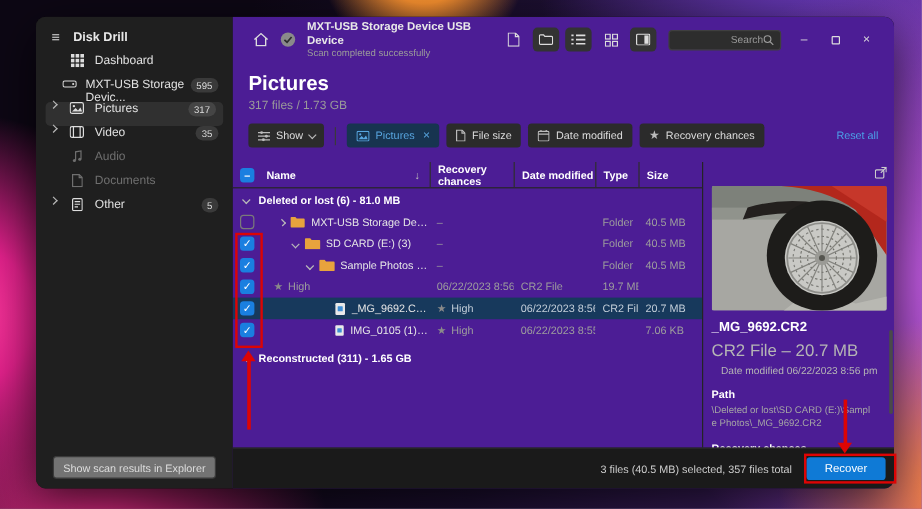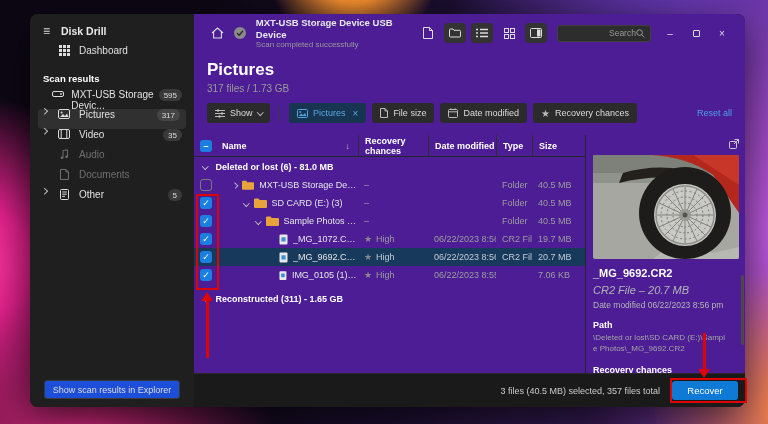--- a/index.html
+++ b/index.html
@@ -29,21 +29,21 @@
   .sb-item { display:flex; align-items:flex-start; height:20px; padding-left:12px; font-size:10px; color:#e0e0e0; position:relative; }
   .sb-item .chev-slot { width:14px; display:flex; align-items:center; }
   .sb-item .ic { width:16px; display:flex; align-items:center; justify-content:center; margin-right:7px; }
   .sb-item.dim { color:#6f6f6f; }
   .sb-item.sel { background:#303030; border-radius:4px; margin:0 8px; padding-left:4px; }
   .sb-section { font-size:9.5px; font-weight:bold; color:#fff; padding:8px 0 5px 13px; }
   .badge { margin-left:auto; margin-right:12px; background:#3a3a3a; color:#ddd; font-size:8px; padding:1.5px 5px; border-radius:8px; }
   .sb-item.sel .badge { margin-right:6px; background:#454545; }
   .sb-bottom-btn {
     position:absolute; bottom:8px; left:14px; right:14px; height:19px;
-    background:#1d4ed8; border:1px solid #3a3a3a; border-radius:3px; color:#ddd;
+    background:#737373; border:1px solid #3a3a3a; border-radius:3px; color:#ddd;
     font-size:9px; display:flex; align-items:center; justify-content:center; cursor:pointer;
   }
   .chev { display:inline-block; width:4.5px; height:4.5px; border-right:1.3px solid #b9b9b9; border-bottom:1.3px solid #b9b9b9; }
   .chev.right { transform:rotate(-45deg); }
   .chev.down  { transform:rotate(45deg); }
   
   .main { position:absolute; left:164px; top:0; right:0; bottom:0; background:#4c1d95; }
   .mheader { height:38px; display:flex; align-items:center; padding:0 10px 0 13px; }
   .hd-titles { margin-left:9px; }
   .hd-device { font-size:9.5px; font-weight:bold; line-height:1.25; }
@@ -82,22 +82,22 @@
   .trow.sel-row { background:#17395c; color:#e8e8e8; }
   .rec-cell, .date-cell, .type-cell, .size-cell { color:#9d9d9d; white-space:nowrap; overflow:hidden; }
   .trow.sel-row .rec-cell, .trow.sel-row .date-cell, .trow.sel-row .type-cell, .trow.sel-row .size-cell { color:#c2cdd8; }
   .star { color:#8a8a8a; font-size:9px; margin-right:4px; }
   .fname { color:#e6e6e6; font-size:9px; overflow:hidden; text-overflow:ellipsis; }
   
   .preview { position:absolute; top:121px; right:0; width:160px; bottom:34px; border-left:1px solid #242424; padding:4px 6px 0 7px; }
   .pv-expand { display:flex; justify-content:flex-end; color:#ccc; cursor:pointer; height:14px; }
   .pv-img { width:146px; height:104px; border-radius:2px; overflow:hidden; margin-top:2px; }
   .pv-name { font-size:11px; font-weight:bold; color:#fff; margin-top:8px; }
-  .pv-info { font-size:11px; color:#b5b5b5; margin-top:5px;font-style:italic; }
-  .pv-date { font-size:8.5px; color:#b5b5b5; margin-top:4px; }
+  .pv-info { font-size:14px; color:#b5b5b5; margin-top:5px; }
+  .pv-date { font-size:8.5px; color:#b5b5b5; margin-top:4px;text-align:center; }
   .pv-label { font-size:9px; font-weight:bold; color:#fff; margin-top:10px; }
   .pv-path { font-size:8px; color:#a5a5a5; margin-top:3px; line-height:1.35; word-break:break-all; width:134px; }
   .pv-high { font-size:8.5px; color:#b5b5b5; margin-top:3px; }
   .pv-scroll { position:absolute; right:1px; top:140px; width:3px; height:70px; background:#4a4a4a; border-radius:2px; }
   
   .footer { position:absolute; left:0; right:0; bottom:0; height:34px; border-top:1px solid #2a2a2a; background:#1a1a1a; display:flex; align-items:center; justify-content:flex-end; gap:12px; padding-right:4px; }
   .foot-text { font-size:9px; color:#ccc; }
   .recover-btn { width:66px; height:19px; background:#0f7ad6; border:none; border-radius:3px; color:#fff; font-size:9.5px; font-family:inherit; cursor:pointer; margin-right:3px; }
   
   .ann { position:absolute; z-index:50; }
@@ -129,21 +129,20 @@
               <rect x="4" y="4" width="3" height="3"></rect>
               <rect x="8" y="4" width="3" height="3"></rect>
               <rect x="0" y="8" width="3" height="3"></rect>
               <rect x="4" y="8" width="3" height="3"></rect>
               <rect x="8" y="8" width="3" height="3"></rect>
             </g>
           </svg>
       </span>
       <span>Dashboard</span>
     </div>
-    <div class="sb-section">Scan results</div>
 
     <div class="sb-item">
       <span class="chev-slot"></span>
       <span class="ic">
         <svg width="12" height="10" viewBox="0 0 12 10">
             <rect x="0.5" y="2.5" width="11" height="5" rx="1.5" fill="none" stroke="#ddd"></rect>
             <circle cx="9" cy="5" r="0.9" fill="#ddd"></circle>
           </svg>
       </span>
       <span>MXT-USB Storage Devic...</span>
@@ -423,27 +422,20 @@
         <div class="rec-cell" style="padding-left:6px;">–</div>
         <div class="date-cell" style="padding-left:6px;"></div>
         <div class="type-cell" style="padding-left:6px;">Folder</div>
         <div class="size-cell" style="padding-left:6px;">40.5 MB</div>
       </div>
 
       <div class="grid-row trow">
         <div>
             <span class="cbx checked">✓</span>
           </div>
-        <div class="name-cell" style="padding-left:57px;">
-          <svg width="9" height="11" viewBox="0 0 9 11">
-              <rect x="0.5" y="0.5" width="8" height="10" rx="1" fill="#e9e9e9"></rect>
-              <rect x="2.4" y="3.2" width="4.2" height="4.2" rx="0.5" fill="#3f8fd6"></rect>
-            </svg>
-          <span class="fname">_MG_1072.CR2</span>
-        </div>
         <div class="rec-cell" style="padding-left:6px;"><span class="star">★</span><span>High</span></div>
         <div class="date-cell" style="padding-left:6px;">06/22/2023 8:56...</div>
         <div class="type-cell" style="padding-left:6px;">CR2 File</div>
         <div class="size-cell" style="padding-left:6px;">19.7 MB</div>
       </div>
 
       <div class="grid-row trow sel-row">
         <div>
             <span class="cbx checked">✓</span>
           </div>

